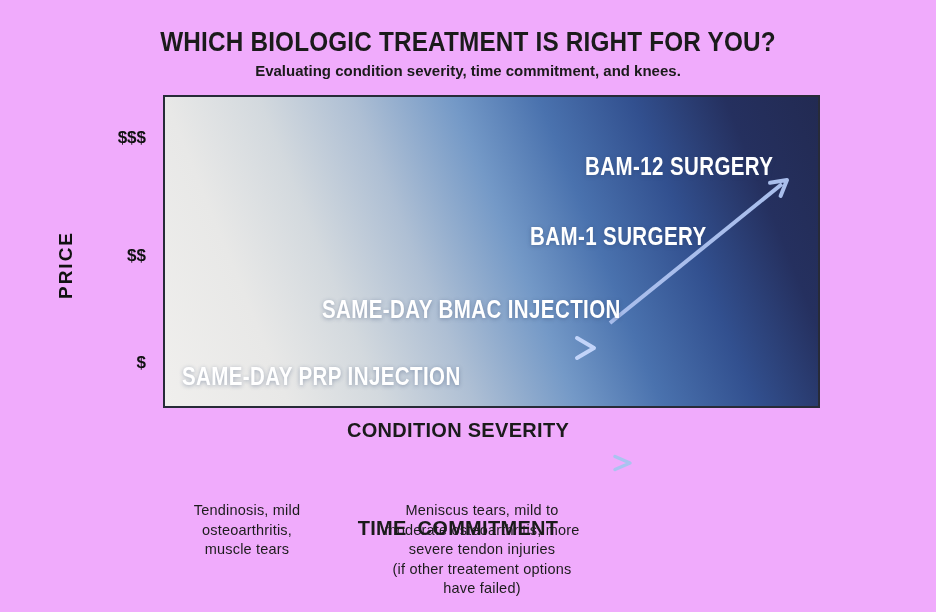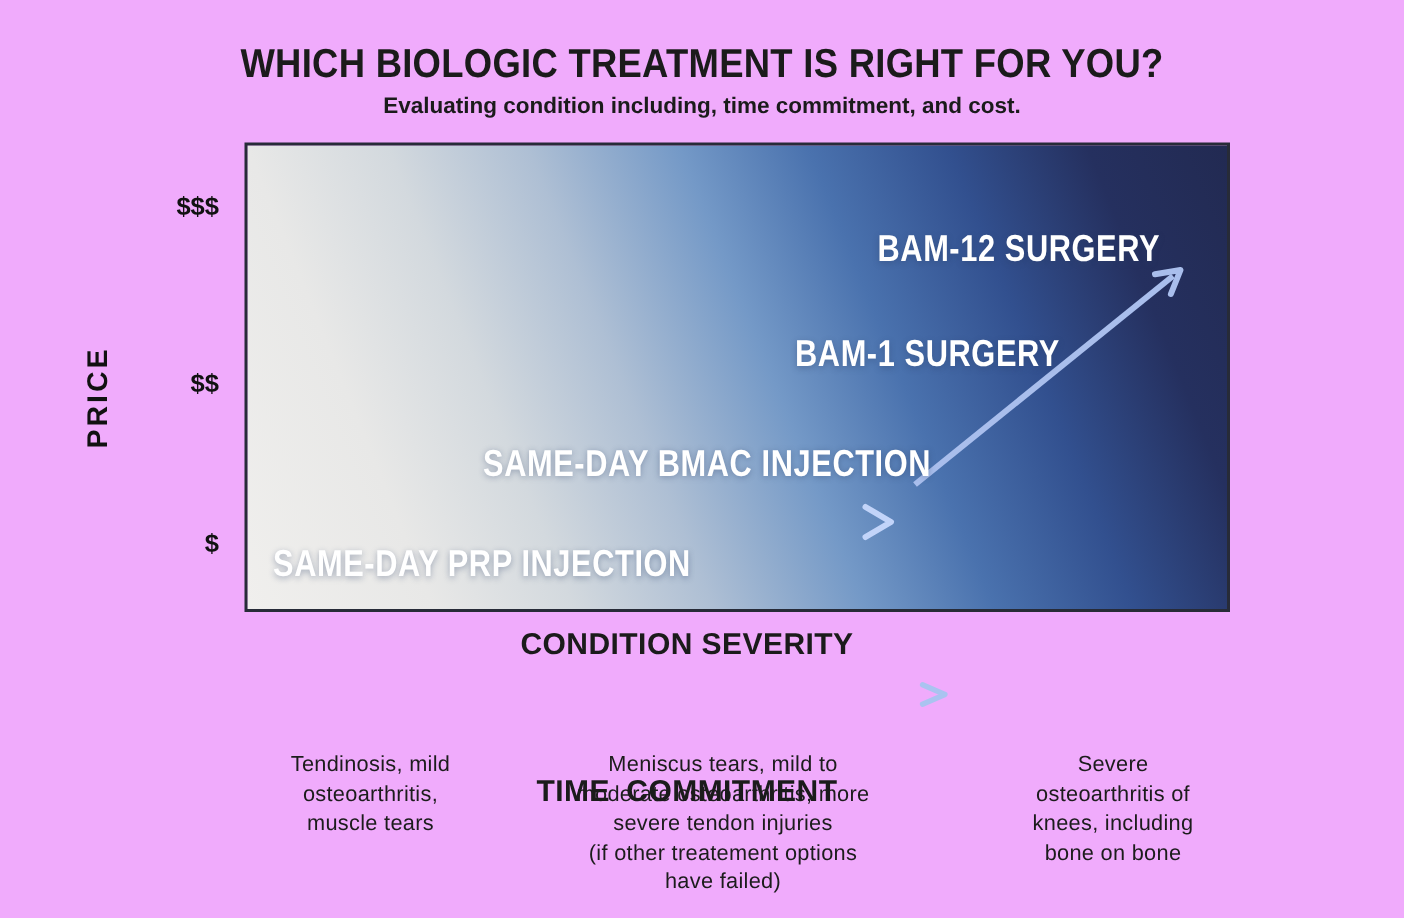--- a/index.html
+++ b/index.html
@@ -66,21 +66,21 @@
   #note-0 { left:137px; width:220px; }
   #note-1 { left:347px; width:270px; }
   #note-2 { left:632px; width:220px; }
 </style>
 </head>
 <body>
 
 <div class="canvas">
 
   <div class="title">WHICH BIOLOGIC TREATMENT IS RIGHT FOR YOU?</div>
-  <div class="subtitle">Evaluating condition including, time commitment, and cost.</div>
+  <div class="subtitle">Evaluating condition severity, time commitment, and knees.</div>
 
   <div class="price-label">PRICE</div>
   <div class="ytick" id="ytick-0">$$$</div>
   <div class="ytick" id="ytick-1">$$</div>
   <div class="ytick" id="ytick-2">$</div>
 
   <div class="chart">
 
     <svg class="overlay" width="653" height="309" viewBox="0 0 653 309">
       <defs>
@@ -123,18 +123,14 @@
   </svg>
 
   <div class="note" id="note-0">Tendinosis, mild
 osteoarthritis,
 muscle tears</div>
   <div class="note" id="note-1">Meniscus tears, mild to
 moderate osteoarthritis, more
 severe tendon injuries
 (if other treatement options
 have failed)</div>
-  <div class="note" id="note-2">Severe
-osteoarthritis of
-knees, including
-bone on bone</div>
 
 </div>
 
 </body></html>

